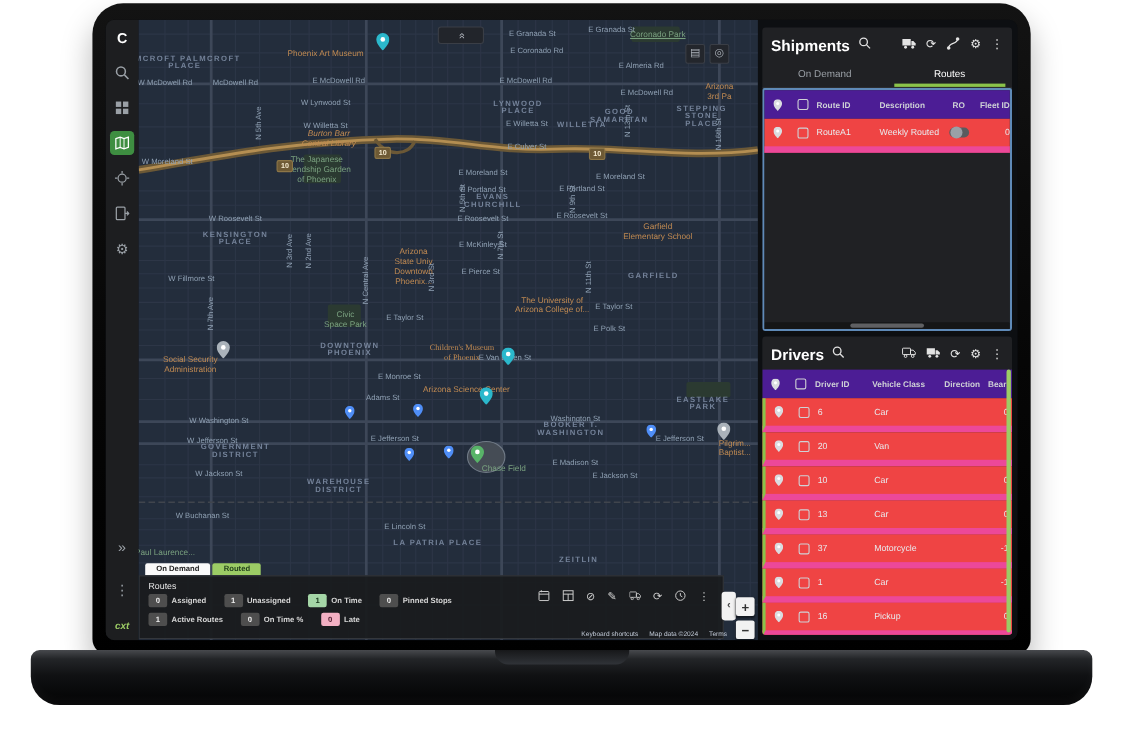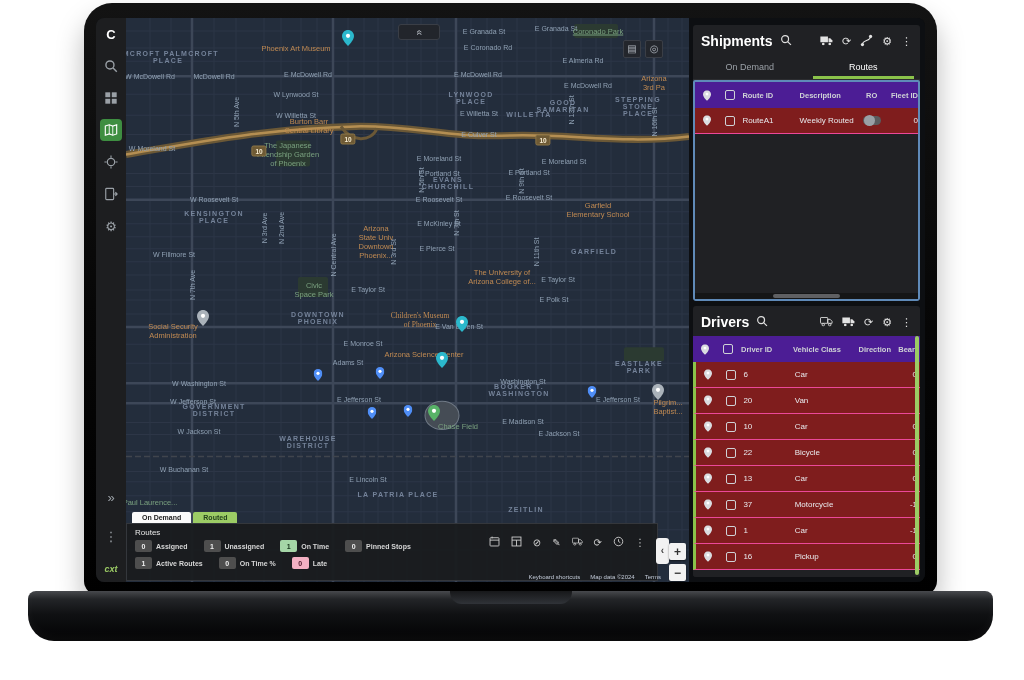--- a/index.html
+++ b/index.html
@@ -71,21 +71,21 @@
   .phead-icons{margin-left:auto;display:flex;gap:9px;align-items:center;color:#e3e3e3;font-size:11px}
   .phead-icons svg{width:13px;height:13px}
   .ptabs{display:flex;height:24px;border-bottom:1px solid #2c2d30}
   .ptab{flex:1;display:flex;align-items:center;justify-content:center;font-size:9px;color:#9aa0a6;position:relative}
   .ptab.active{color:#fff}
   .ptab.active::after{content:"";position:absolute;left:6px;right:6px;bottom:0;height:3px;background:#8bc34a}
   .table-area{flex:1;display:flex;flex-direction:column;position:relative;min-height:0}
   .table-area.blue{border:2px solid #5f8ab8;border-radius:2px}
   .thead,.trow{display:flex;align-items:center}
   .thead{background:#4c1d95;height:26px;color:#cfd2d6;font-size:7.5px;font-weight:bold;flex:none}
-  .trow{background:#7f1d1d;height:25px;border-bottom:1px solid #ec4899;color:#e8eaed;font-size:8px;flex:none}
+  .trow{background:#ef4444;height:25px;border-bottom:6px solid #ec4899;color:#e8eaed;font-size:8px;flex:none}
   .drivers .trow{border-left:3px solid #8bc34a}
   .c-pin{width:24px;display:flex;justify-content:center}
   .c-cb{width:22px;display:flex;justify-content:center}
   .c1{width:58px;padding-left:2px}.c2{width:60px}.c3{width:26px;display:flex;justify-content:center;text-align:center}.c4{width:34px;text-align:right}
   .d1{width:52px;padding-left:2px}.d2{width:58px}.d3{width:40px;text-align:right}.d4{width:26px;text-align:right;padding-right:3px}
   .cb{width:10px;height:10px;border:1.5px solid #cfd2d6;border-radius:2px;box-sizing:border-box}
   .rowpin{width:8px;height:11px;color:#dadce0}
   .toggle{width:18px;height:9px;background:#5a5b5e;border-radius:5px;position:relative}
   .toggle::after{content:"";position:absolute;left:1px;top:-1px;width:11px;height:11px;border-radius:50%;background:#9aa0a6}
   .filler{flex:1;background:#202124}
@@ -369,21 +369,21 @@
               <span class="ml district" style="left: 513px; top: 349px;">EASTLAKE PARK</span>
 
               <span class="ml district" style="left: 272px; top: 476px;">LA PATRIA PLACE</span>
 
               <span class="ml district" style="left: 400px; top: 491px;">ZEITLIN</span>
 
               <span class="ml poi" style="left: 170px; top: 30px;">Phoenix Art Museum</span>
 
               <span class="ml poi" style="left: 528px; top: 65px;">Arizona 3rd Pa</span>
 
-              <span class="ml poi" style="left: 183px; top: 108px;">Burton Barr
+              <span class="ml poi" style="left: 173px; top: 108px; font-style: italic;">Burton Barr
 Central Library</span>
 
               <span class="ml poi" style="left: 472px; top: 192px;">Garfield
 Elementary School</span>
 
               <span class="ml poi" style="left: 250px; top: 224px;">Arizona
 State Univ
 Downtown
 Phoenix...</span>
 
@@ -728,34 +728,20 @@
                     </span>
                     <span class="c-cb">
                       <span class="cb"></span>
                     </span>
                     <span class="d1">10</span>
                     <span class="d2">Car</span>
                     <span class="d3"></span>
                     <span class="d4">0</span>
                   </div>
 
-                  <div class="trow">
-                    <span class="c-pin">
-                      <svg class="rowpin" viewBox="0 0 12 16">
-                        <use href="#i-pin"></use>
-                      </svg>
-                    </span>
-                    <span class="c-cb">
-                      <span class="cb"></span>
-                    </span>
-                    <span class="d1">22</span>
-                    <span class="d2">Bicycle</span>
-                    <span class="d3"></span>
-                    <span class="d4">0</span>
-                  </div>
 
                   <div class="trow">
                     <span class="c-pin">
                       <svg class="rowpin" viewBox="0 0 12 16">
                         <use href="#i-pin"></use>
                       </svg>
                     </span>
                     <span class="c-cb">
                       <span class="cb"></span>
                     </span>

